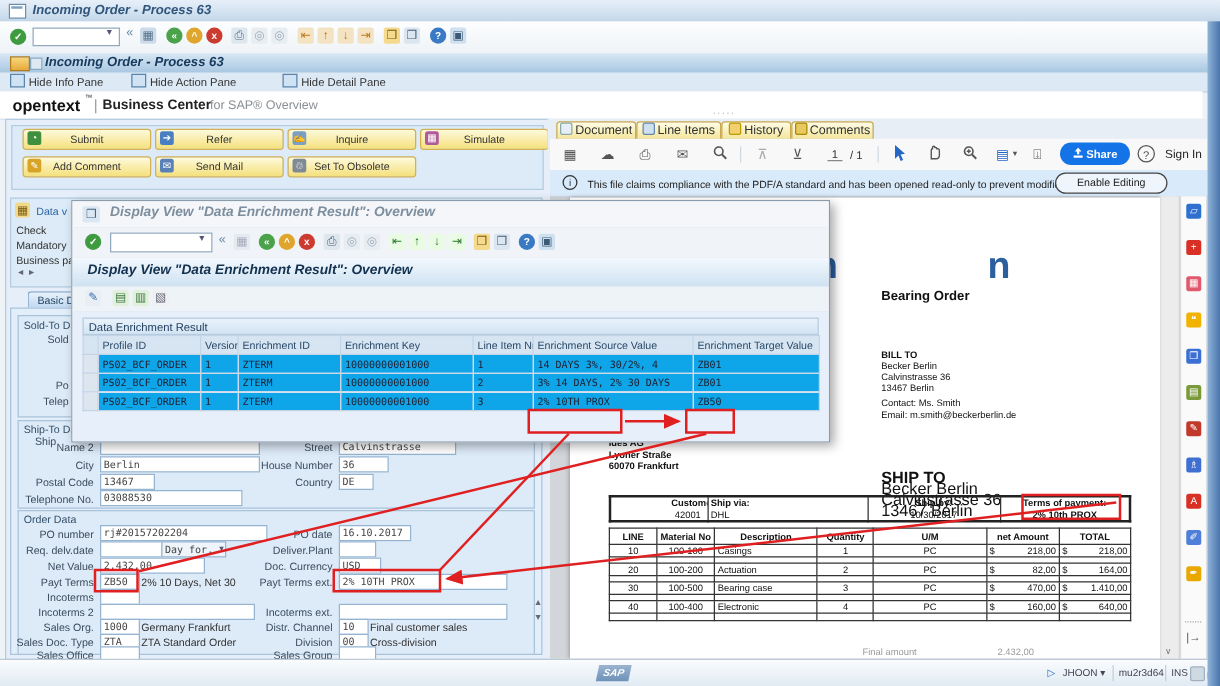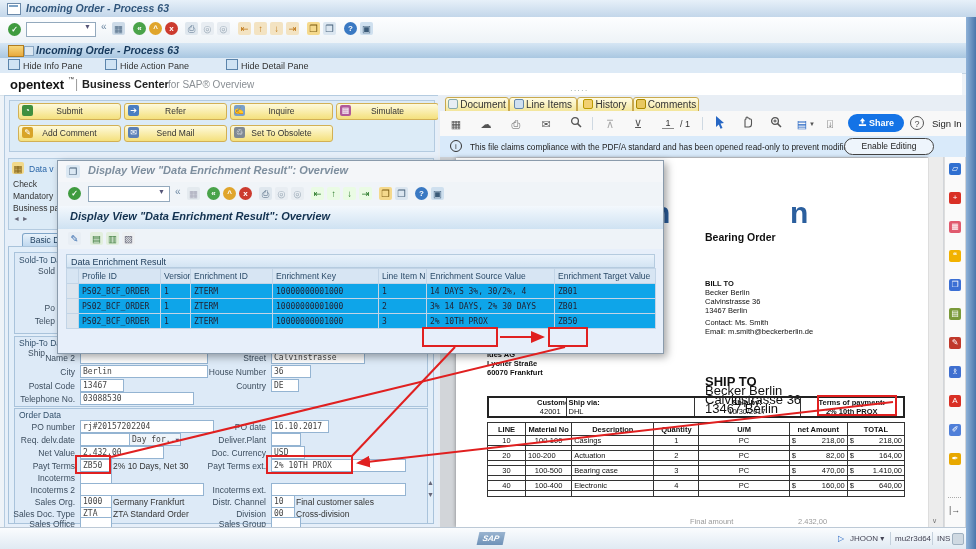--- a/index.html
+++ b/index.html
@@ -375,21 +375,21 @@
           <td></td>
           <td></td>
           <td></td>
           <td></td>
           <td></td>
           <td></td>
           <td></td>
         </tr>
     <tr style="height:9px;">
       <td style="text-align:center;">20</td>
-          <td style="margin-top:13px;">100-200</td>
+          <td style="text-align:center;margin-top:13px;">100-200</td>
       <td>Actuation</td>
           <td style="text-align:center;">2</td>
       <td style="text-align:center;">PC</td>
       <td>
             <span style="float:left;">$</span>
             <span style="float:right;">82,00</span>
           </td>
       <td>
             <span style="float:left;">$</span>
             <span style="float:right;">164,00</span>

